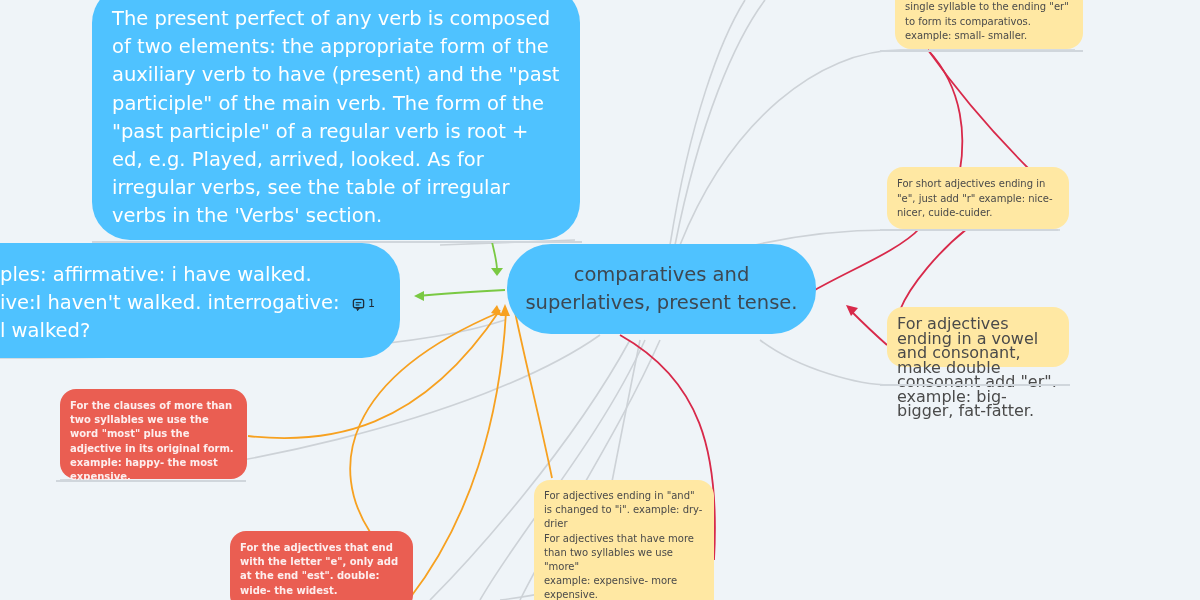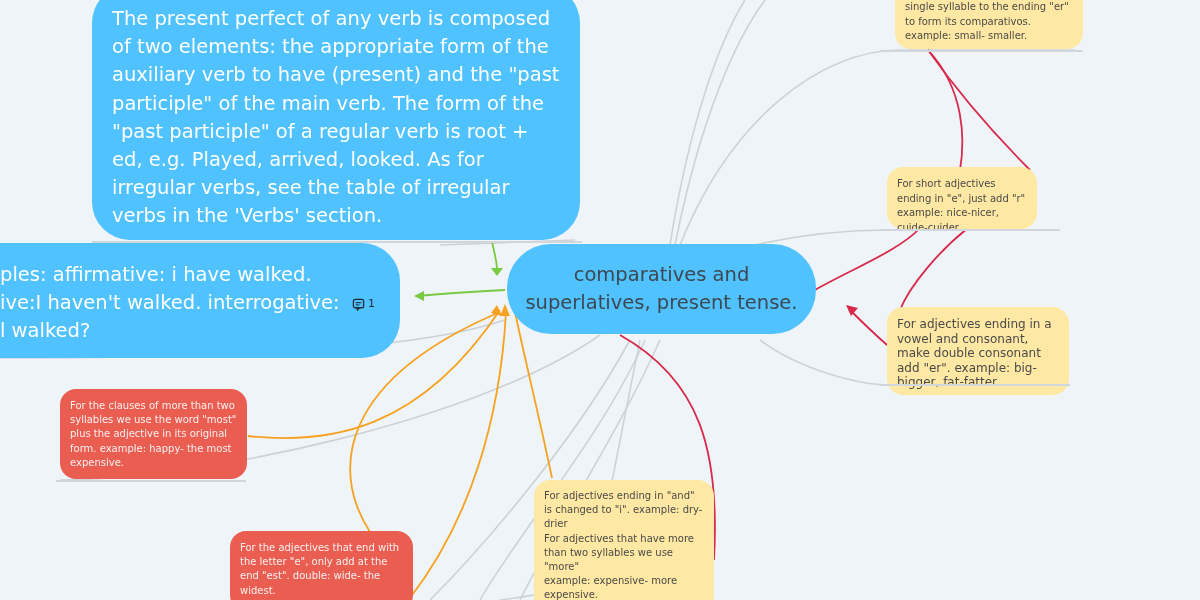--- a/index.html
+++ b/index.html
@@ -33,20 +33,21 @@
       background: #4fc2ff;
       color: #ffffff;
     }
     .yellow {
       background: #ffe8a3;
       color: #4a4a4a;
     }
     .red {
       background: #ea5e52;
       color: #fdeeee;
+      font-weight: bold;
     }
     .underline {
       position: absolute;
       height: 2px;
       background: #d0d6dc;
     }
     .node-text {
       white-space: pre-line;
     }
     .comment-badge {
@@ -139,26 +140,26 @@
     <span>comparatives and superlatives, present tense.</span>
   </div>
 
   <div class="node yellow" style="left:895px; top:-20px; width:188px; height:69px; border-radius:16px; padding:20px 10px 0 10px; font-size:10px; line-height:14.5px;">
     <span class="node-text">single syllable to the ending "er"
 to form its comparativos.
 example: small- smaller.</span>
   </div>
   <div class="underline" style="left:880px; top:50px; width:203px;"></div>
 
-  <div class="node yellow" style="left:887px; top:167px; width:150px; height:62px; border-radius:16px; padding:10px 10px 0 10px; font-size:10px; line-height:14.5px;">
+  <div class="node yellow" style="left:887px; top:167px; width:182px; height:62px; border-radius:16px; padding:10px 10px 0 10px; font-size:10px; line-height:14.5px;">
     <span class="node-text">For short adjectives ending in "e", just add "r" example: nice-nicer, cuide-cuider.</span>
   </div>
   <div class="underline" style="left:880px; top:229px; width:178px;"></div>
 
-  <div class="node yellow" style="left:887px; top:307px; width:182px; height:88px; border-radius:16px; padding:10px 10px 0 10px; font-size:12px; line-height:14.5px;">
+  <div class="node yellow" style="left:887px; top:307px; width:182px; height:60px; border-radius:16px; padding:10px 10px 0 10px; font-size:16px; line-height:14.5px;">
     <span class="node-text">For adjectives ending in a vowel and consonant, make double consonant add "er". example: big-bigger, fat-fatter.</span>
   </div>
   <div class="underline" style="left:880px; top:384px; width:190px;"></div>
 
   <div class="node red" style="left:60px; top:389px; width:187px; height:90px; border-radius:16px; padding:10px 10px 0 10px; font-size:10px; line-height:14.2px;">
     <span class="node-text">For the clauses of more than two syllables we use the word "most" plus the adjective in its original form. example: happy- the most expensive.</span>
   </div>
   <div class="underline" style="left:56px; top:480px; width:190px;"></div>
 
   <div class="node red" style="left:230px; top:531px; width:183px; height:80px; border-radius:16px; padding:10px 10px 0 10px; font-size:10px; line-height:14.2px;">

